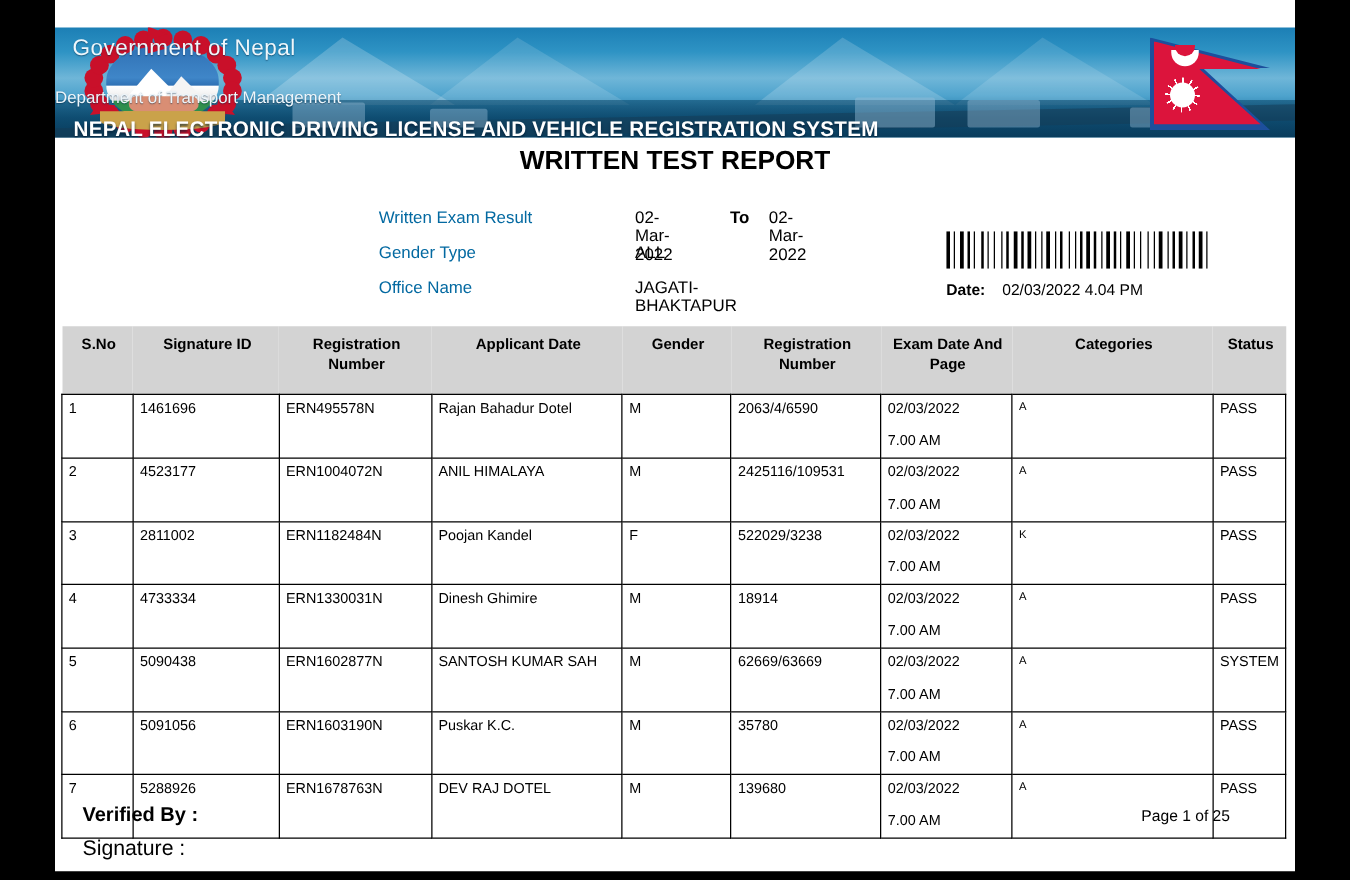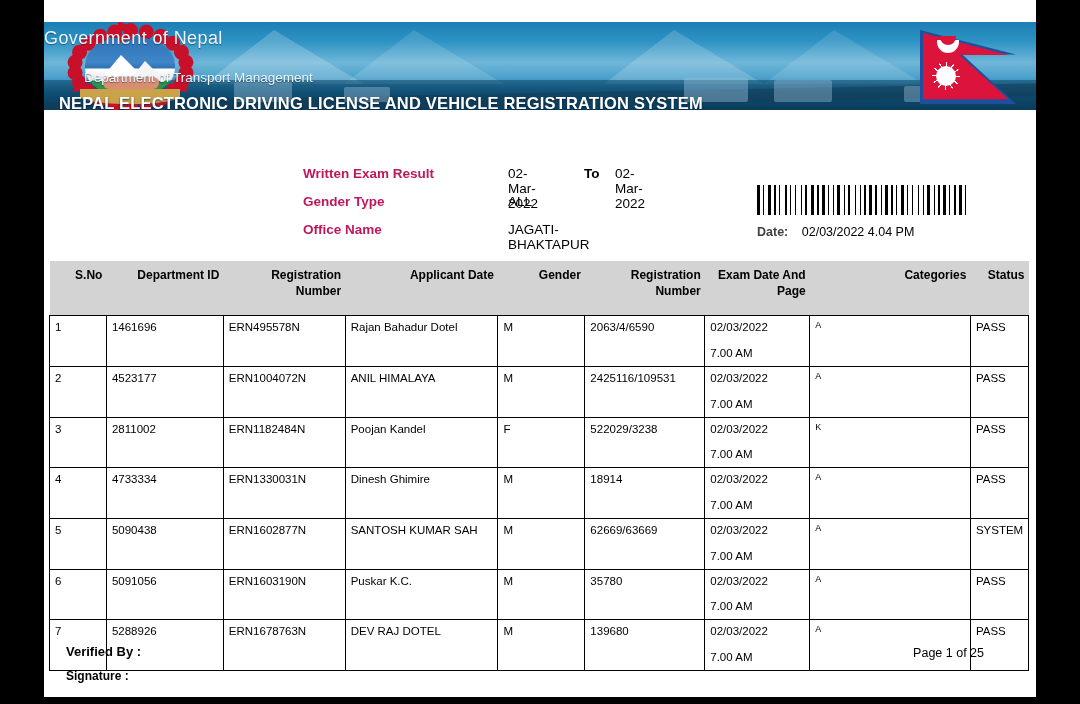--- a/index.html
+++ b/index.html
@@ -144,73 +144,73 @@
       #fff 180deg 186deg, transparent 186deg 210deg, #fff 210deg 216deg,
       transparent 216deg 240deg, #fff 240deg 246deg, transparent 246deg 270deg,
       #fff 270deg 276deg, transparent 276deg 300deg, #fff 300deg 306deg,
       transparent 306deg 330deg, #fff 330deg 336deg, transparent 336deg 360deg);
     border-radius: 50%;
   }
   .bnr-l1 {
     position: absolute; left: 0; right: 0; top: 6px;
     font-size: 18px; color: #eef6fb; letter-spacing: 0.4px;
     text-shadow: 0 1px 1px rgba(0,40,70,0.55);
+    padding-left: 14px;
   }
   .bnr-l2 {
     position: absolute; left: 0; right: 0; top: 28px;
     font-size: 15px; color: #ffffff; letter-spacing: 0.2px;
     text-shadow: 0 1px 1px rgba(0,40,70,0.55);
   }
   .bnr-l3 {
     position: absolute; left: 0; right: 0; top: 48px;
     font-size: 13.5px; color: #eef6fb;
     text-shadow: 0 1px 1px rgba(0,40,70,0.55);
-    padding-left: 40px;
   }
   .bnr-l4 {
     position: absolute; left: 0; right: 0; top: 72px;
     font-size: 17px; font-weight: bold; color: #ffffff;
     letter-spacing: 0.2px;
     transform: scaleX(0.97);
     text-shadow: 0 1px 2px rgba(0,30,55,0.8);
   }
 
   
   .doc-title {
     position: absolute; left: 0; right: 0; top: 117px;
     text-align: center; font-size: 21px; font-weight: bold; color: #000;
   }
   .info { position: absolute; left: 259px; top: 166px; }
   .info-row { position: relative; height: 28px; font-size: 13.5px; }
   .info-lbl {
     position: absolute; left: 0; top: 0; width: 160px;
-    font-weight: bold; color: #be185d;
+    font-weight: normal; color: #0369a1;
   }
   .info-v1 { position: absolute; left: 205px; top: 0; color: #000; }
   .info-to { position: absolute; left: 281px; top: 0; font-weight: bold; color: #000; }
   .info-v2 { position: absolute; left: 312px; top: 0; color: #000; }
 
   .barcode-wrap { position: absolute; left: 713px; top: 185px; }
   .barcode { display: block; }
   .date-line { position: absolute; left: 713px; top: 225px; font-size: 12.5px; }
-  .date-lbl { font-weight: bold; color: #404040; }
+  .date-lbl { font-weight: bold; color: #000000; }
   .date-val { margin-left: 10px; color: #000; }
 
   
   table.rpt {
     position: absolute; left: 5px; top: 261px;
     width: 980px;
     border-collapse: collapse;
     font-size: 11.5px; color: #000;
   }
   table.rpt th {
     background: #d3d3d3;
     font-weight: bold;
     font-size: 12px;
-    text-align: right;
+    text-align: center;
     vertical-align: top;
     padding: 6px 4px 16px 6px;
     border: none;
     line-height: 1.35;
   }
   table.rpt td {
     border: 1px solid #000;
     vertical-align: top;
     padding: 3px 4px 3px 5px;
     height: 44px;
@@ -228,25 +228,25 @@
   col.c-gen  { width: 87px; }
   col.c-cit  { width: 120px; }
   col.c-exam { width: 105px; }
   col.c-cat  { width: 161px; }
   col.c-stat { width: 58px; }
 
   
   .footer { position: absolute; left: 0; right: 0; top: 636px; height: 58px; }
   .ft-verified {
     position: absolute; left: 22px; top: 8px;
-    font-size: 13px; font-weight: bold; color: #000;
+    font-size: 16px; font-weight: bold; color: #000;
   }
   .ft-signature {
     position: absolute; left: 22px; top: 33px;
-    font-size: 12px; font-weight: bold; color: #000;
+    font-size: 17px; font-weight: normal; color: #000;
   }
   .ft-page {
     position: absolute; right: 52px; top: 10px;
     font-size: 12.5px; color: #000;
   }
 </style>
 </head>
 <body>
 
 <div id="page">
@@ -305,20 +305,21 @@
       <div class="flag-red"></div>
       <div class="moon"></div>
       <div class="sun"></div>
     </div>
 
     <div class="bnr-l1">Government of Nepal</div>
     <div class="bnr-l3">Department of Transport Management</div>
     <div class="bnr-l4">NEPAL ELECTRONIC DRIVING LICENSE AND VEHICLE REGISTRATION SYSTEM</div>
   </div>
 
+  <div class="doc-title">WRITTEN TEST REPORT</div>
 
   <div class="info">
     <div class="info-row">
       <span class="info-lbl">Written Exam Result</span>
       <span class="info-v1">02-Mar-2022</span>
       <span class="info-to">To</span>
       <span class="info-v2">02-Mar-2022</span>
     </div>
     <div class="info-row">
       <span class="info-lbl">Gender Type</span>
@@ -392,21 +393,21 @@
         <col class="c-exam">
         <col class="c-cat">
         <col class="c-stat">
     </colgroup>
     <thead>
       <tr>
         <th>
           <span>S.No</span>
         </th>
         <th>
-          <span>Department ID</span>
+          <span>Signature ID</span>
         </th>
         <th class="two-line">
           <span>Registration</span>
           <span>Number</span>
         </th>
         <th>
           <span>Applicant Date</span>
         </th>
         <th>
           <span>Gender</span>

